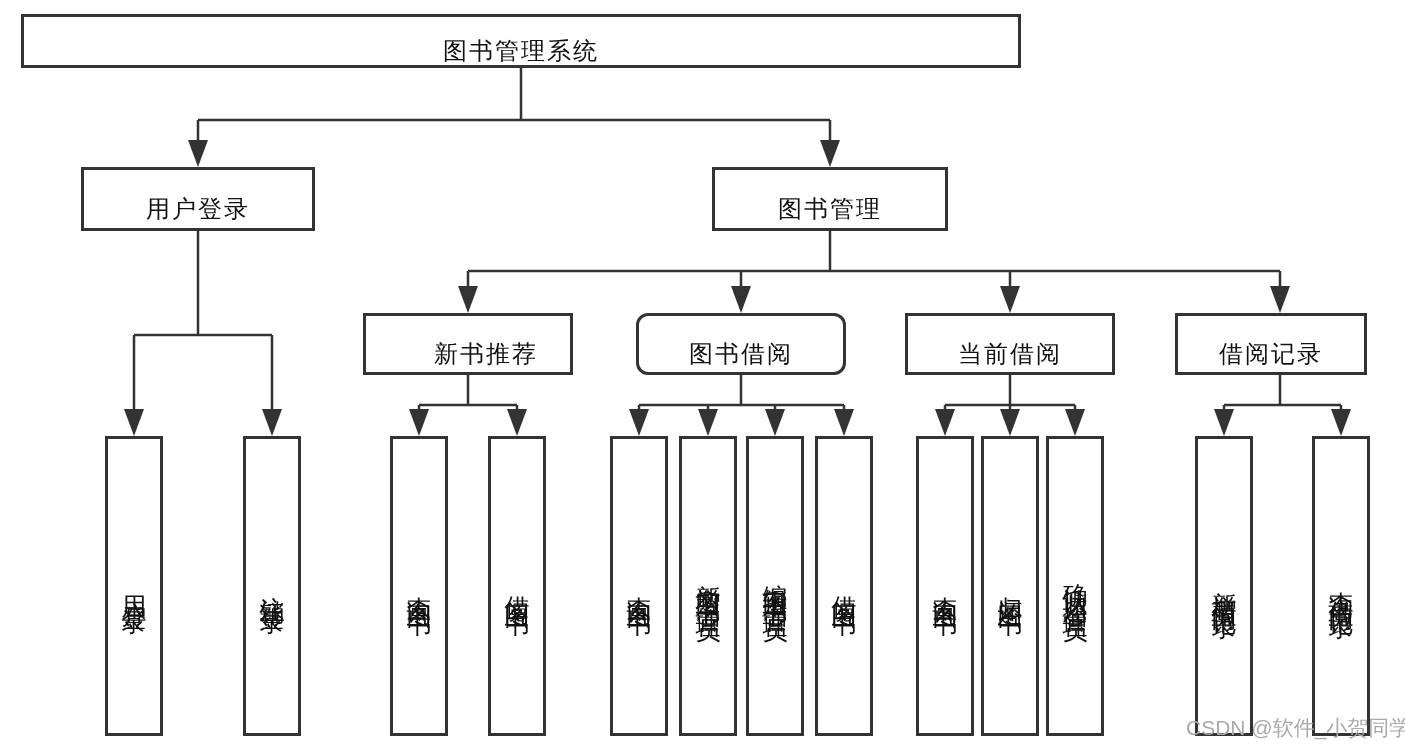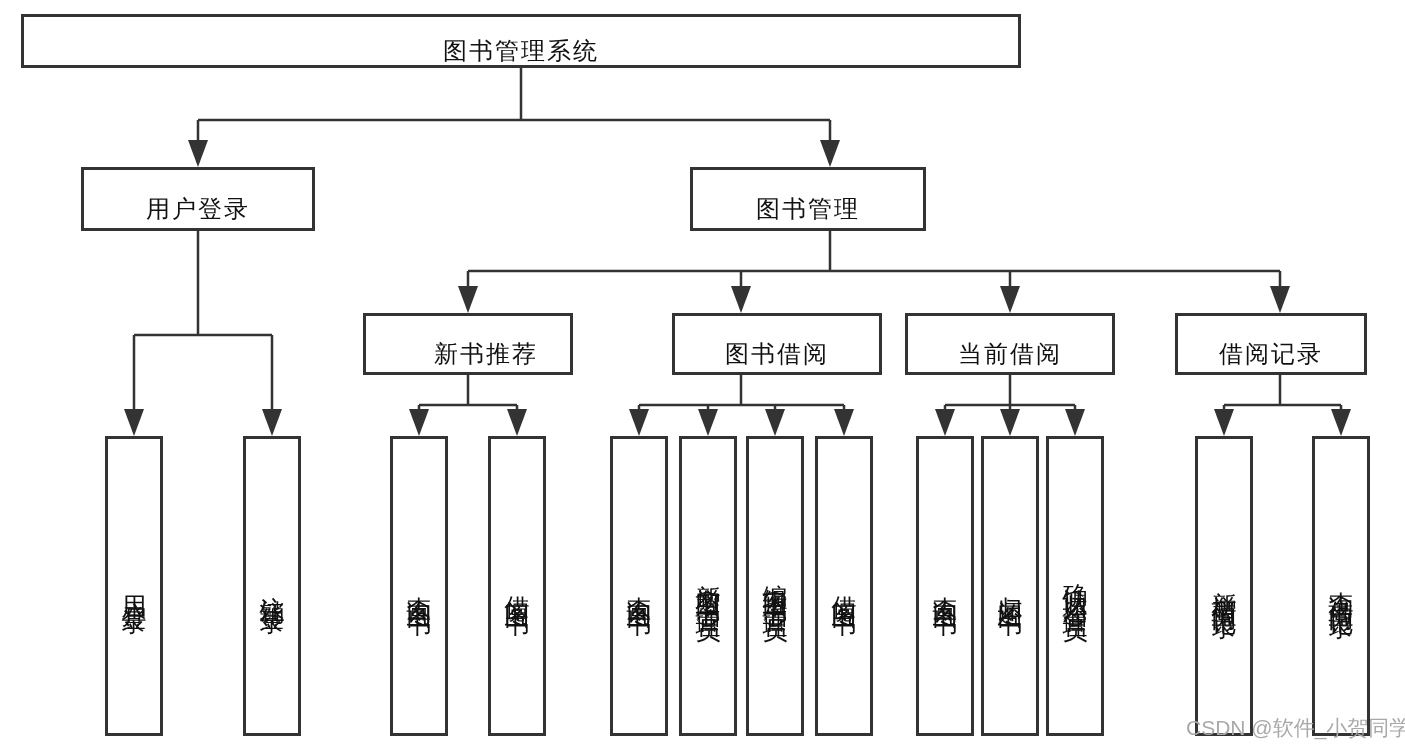--- a/index.html
+++ b/index.html
@@ -132,28 +132,28 @@
     </g>
   </svg>
 
   <div class="box root-box">
     <span class="h-label">图书管理系统</span>
   </div>
 
   <div class="box lvl2-box" style="left:81px; width:234px;">
     <span class="h-label">用户登录</span>
   </div>
-  <div class="box lvl2-box" style="left:690px; width:236px;">
+  <div class="box lvl2-box" style="left:712px; width:236px;">
     <span class="h-label">图书管理</span>
   </div>
 
   <div class="box lvl3-box" style="left:363px; width:210px;padding-left:36px;">
     <span class="h-label">新书推荐</span>
   </div>
-  <div class="box lvl3-box" style="left:672px; width:210px;">
+  <div class="box lvl3-box" style="left:636px; width:210px;border-radius:12px;">
     <span class="h-label">图书借阅</span>
   </div>
   <div class="box lvl3-box" style="left:905px; width:210px;font-family:Liberation Serif, serif;">
     <span class="h-label">当前借阅</span>
   </div>
   <div class="box lvl3-box" style="left:1175px; width:192px;">
     <span class="h-label">借阅记录</span>
   </div>
 
   <div class="box leaf-box" style="left:105px;">

